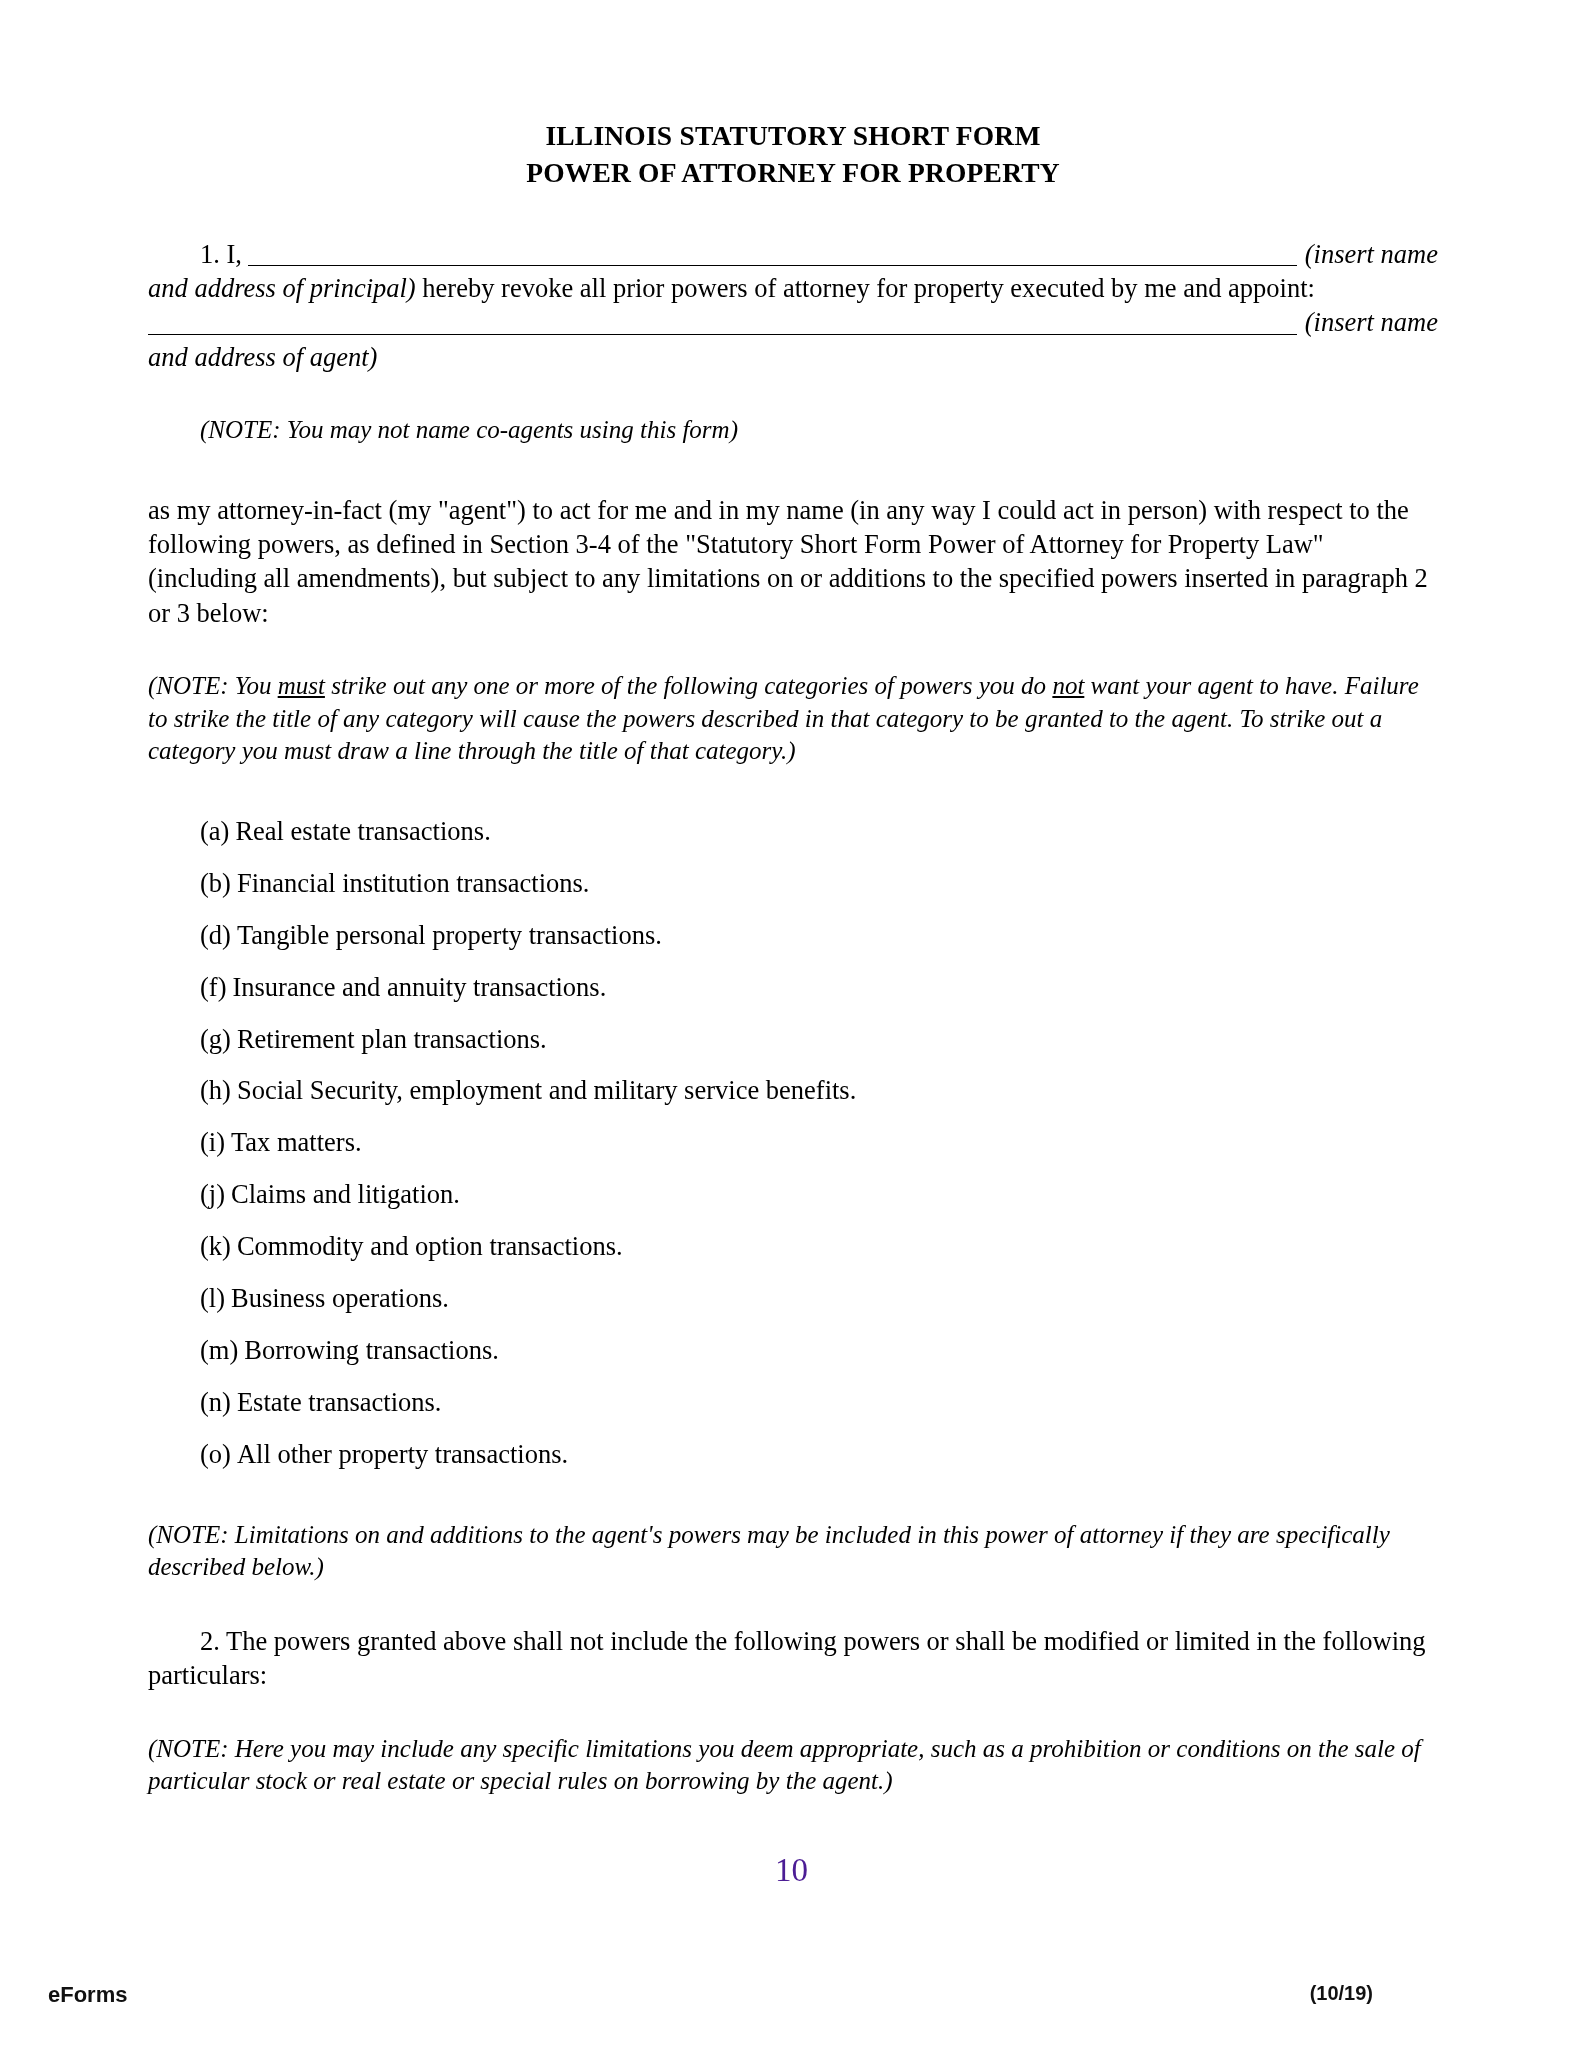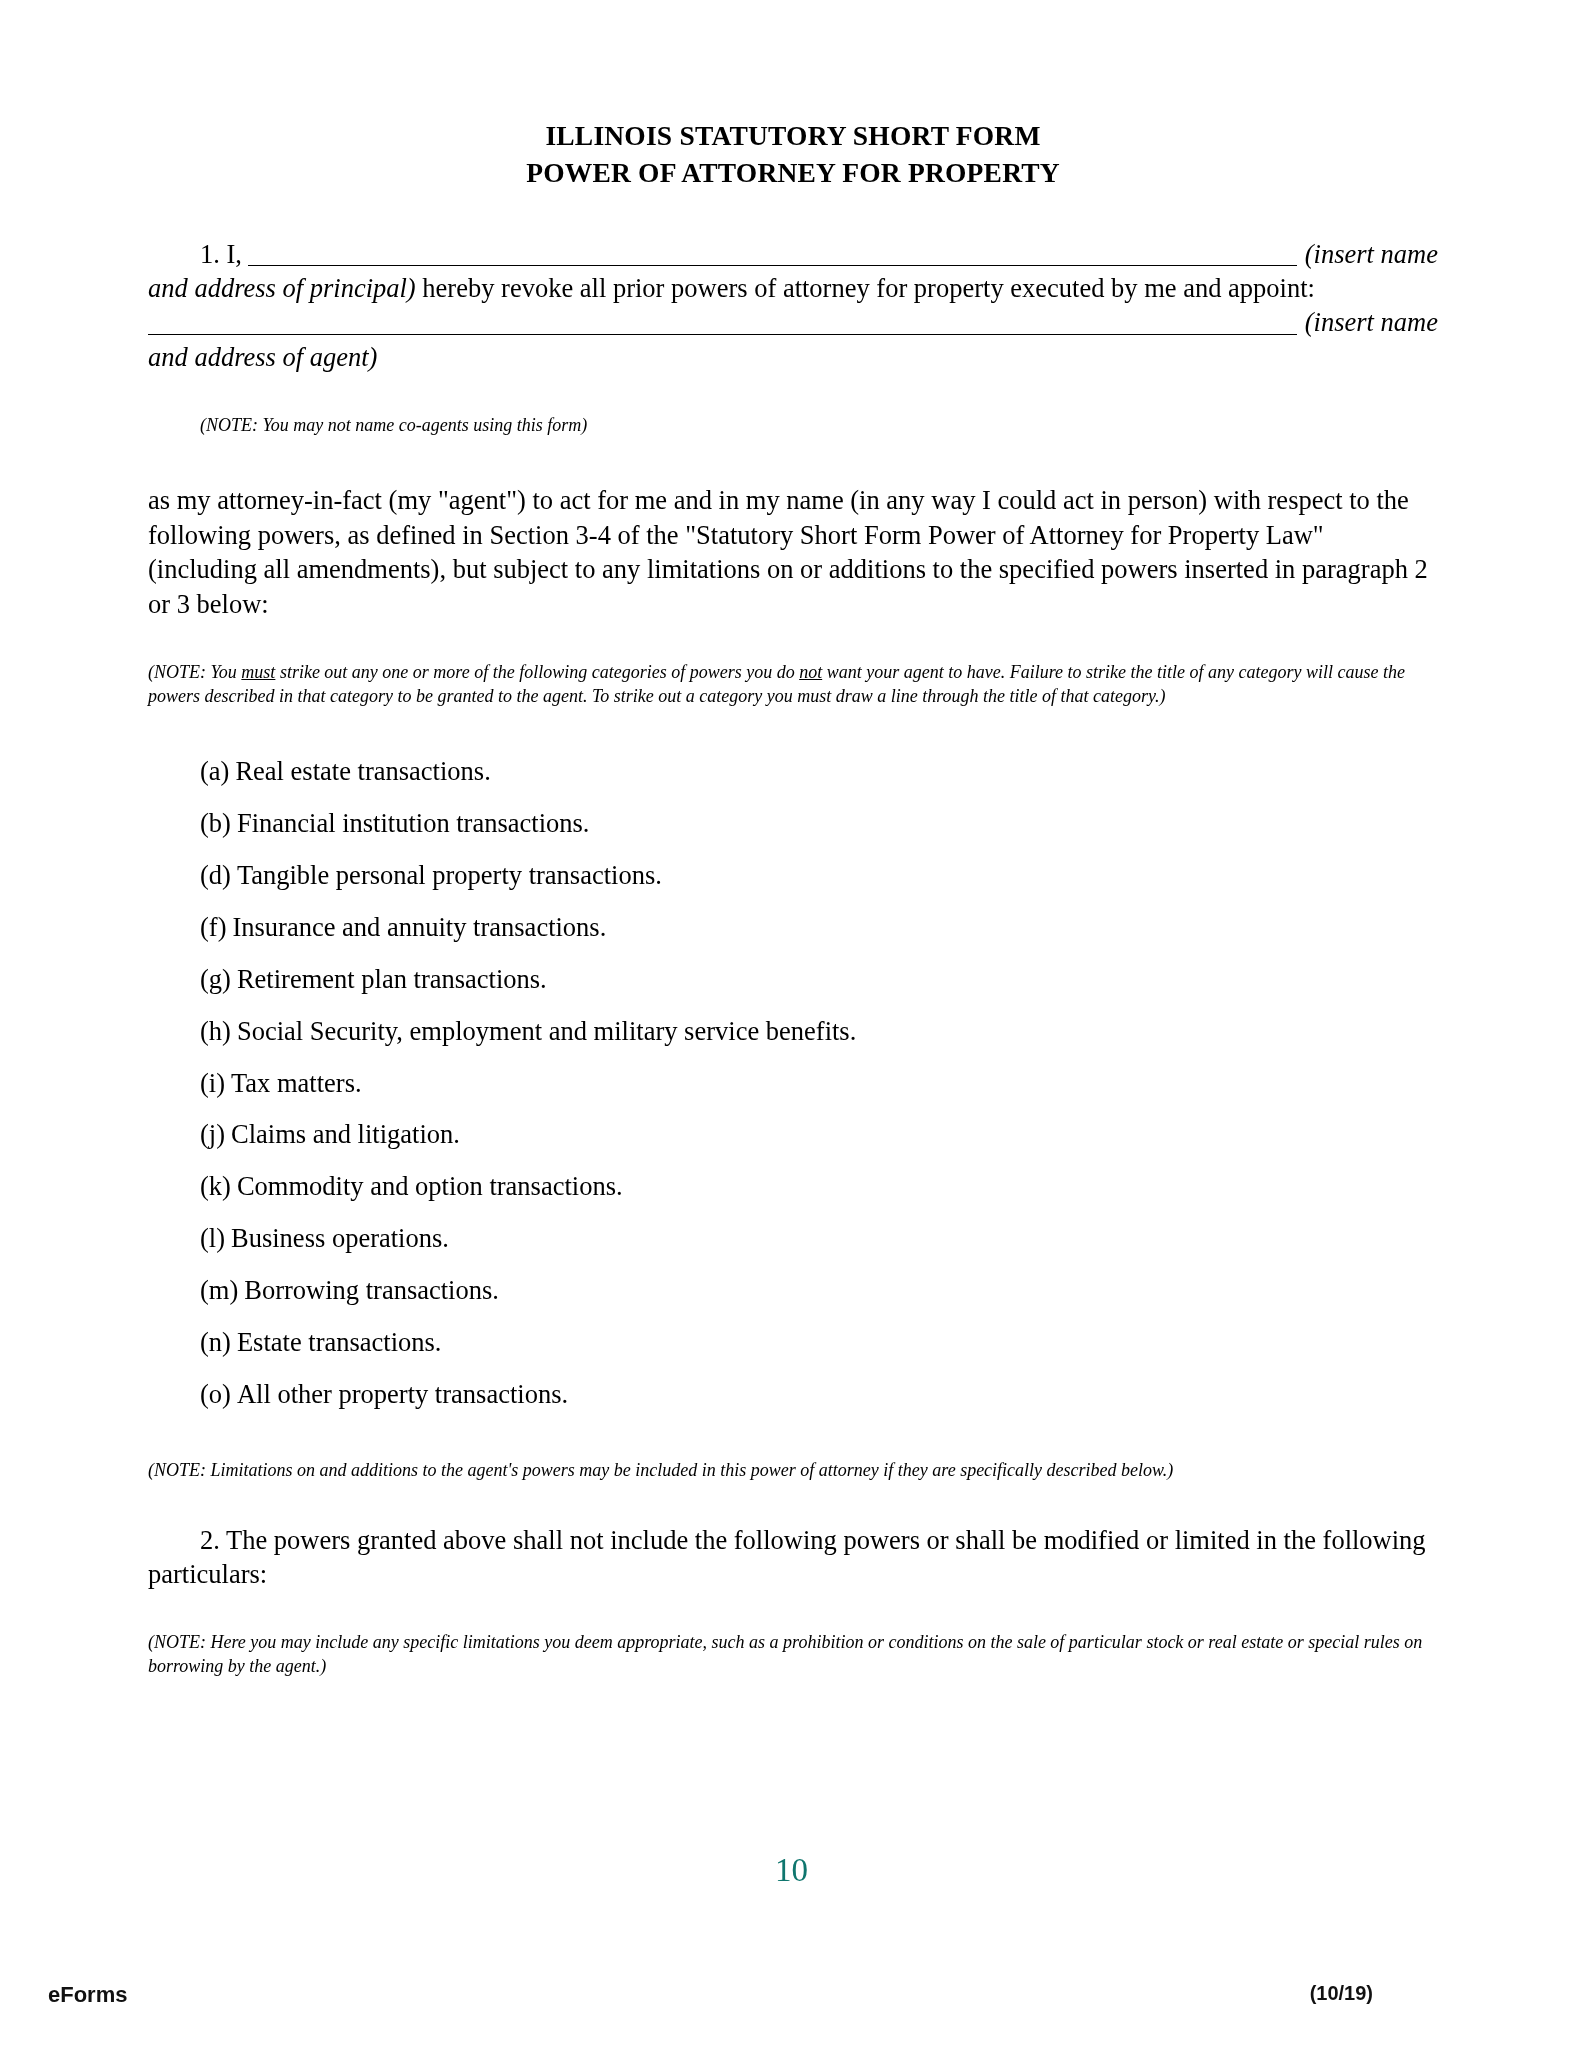--- a/index.html
+++ b/index.html
@@ -45,21 +45,21 @@
 
   
   .para {
     font-size: 26.5px;
     line-height: 1.30;
     text-align: left;
     margin: 0;
   }
   .note {
     font-style: italic;
-    font-size: 18px;
+    font-size: 25px;
     line-height: 1.30;
     margin: 0;
   }
   .indent-first { text-indent: 52px; }
   .gap-b { height: 46px; }
   .gap-c { height: 30px; }
   .gap-d { height: 40px; }
 
   
   .fill-row {
@@ -111,21 +111,21 @@
   .powers-list li .ltr { padding-right: 6px; }
 
   
   .page-number {
     position: absolute;
     left: 0;
     top: 1852px;
     width: 1583px;
     text-align: center;
     font-size: 33px;
-    color: #0f766e;
+    color: #4c1d95;
     font-family: "Liberation Serif", "DejaVu Serif", serif;
   }
   .footer-left {
     position: absolute;
     left: 48px;
     top: 1982px;
     font-family: "Liberation Sans", "DejaVu Sans", sans-serif;
     font-size: 22px;
     font-weight: bold;
     color: #111111;

